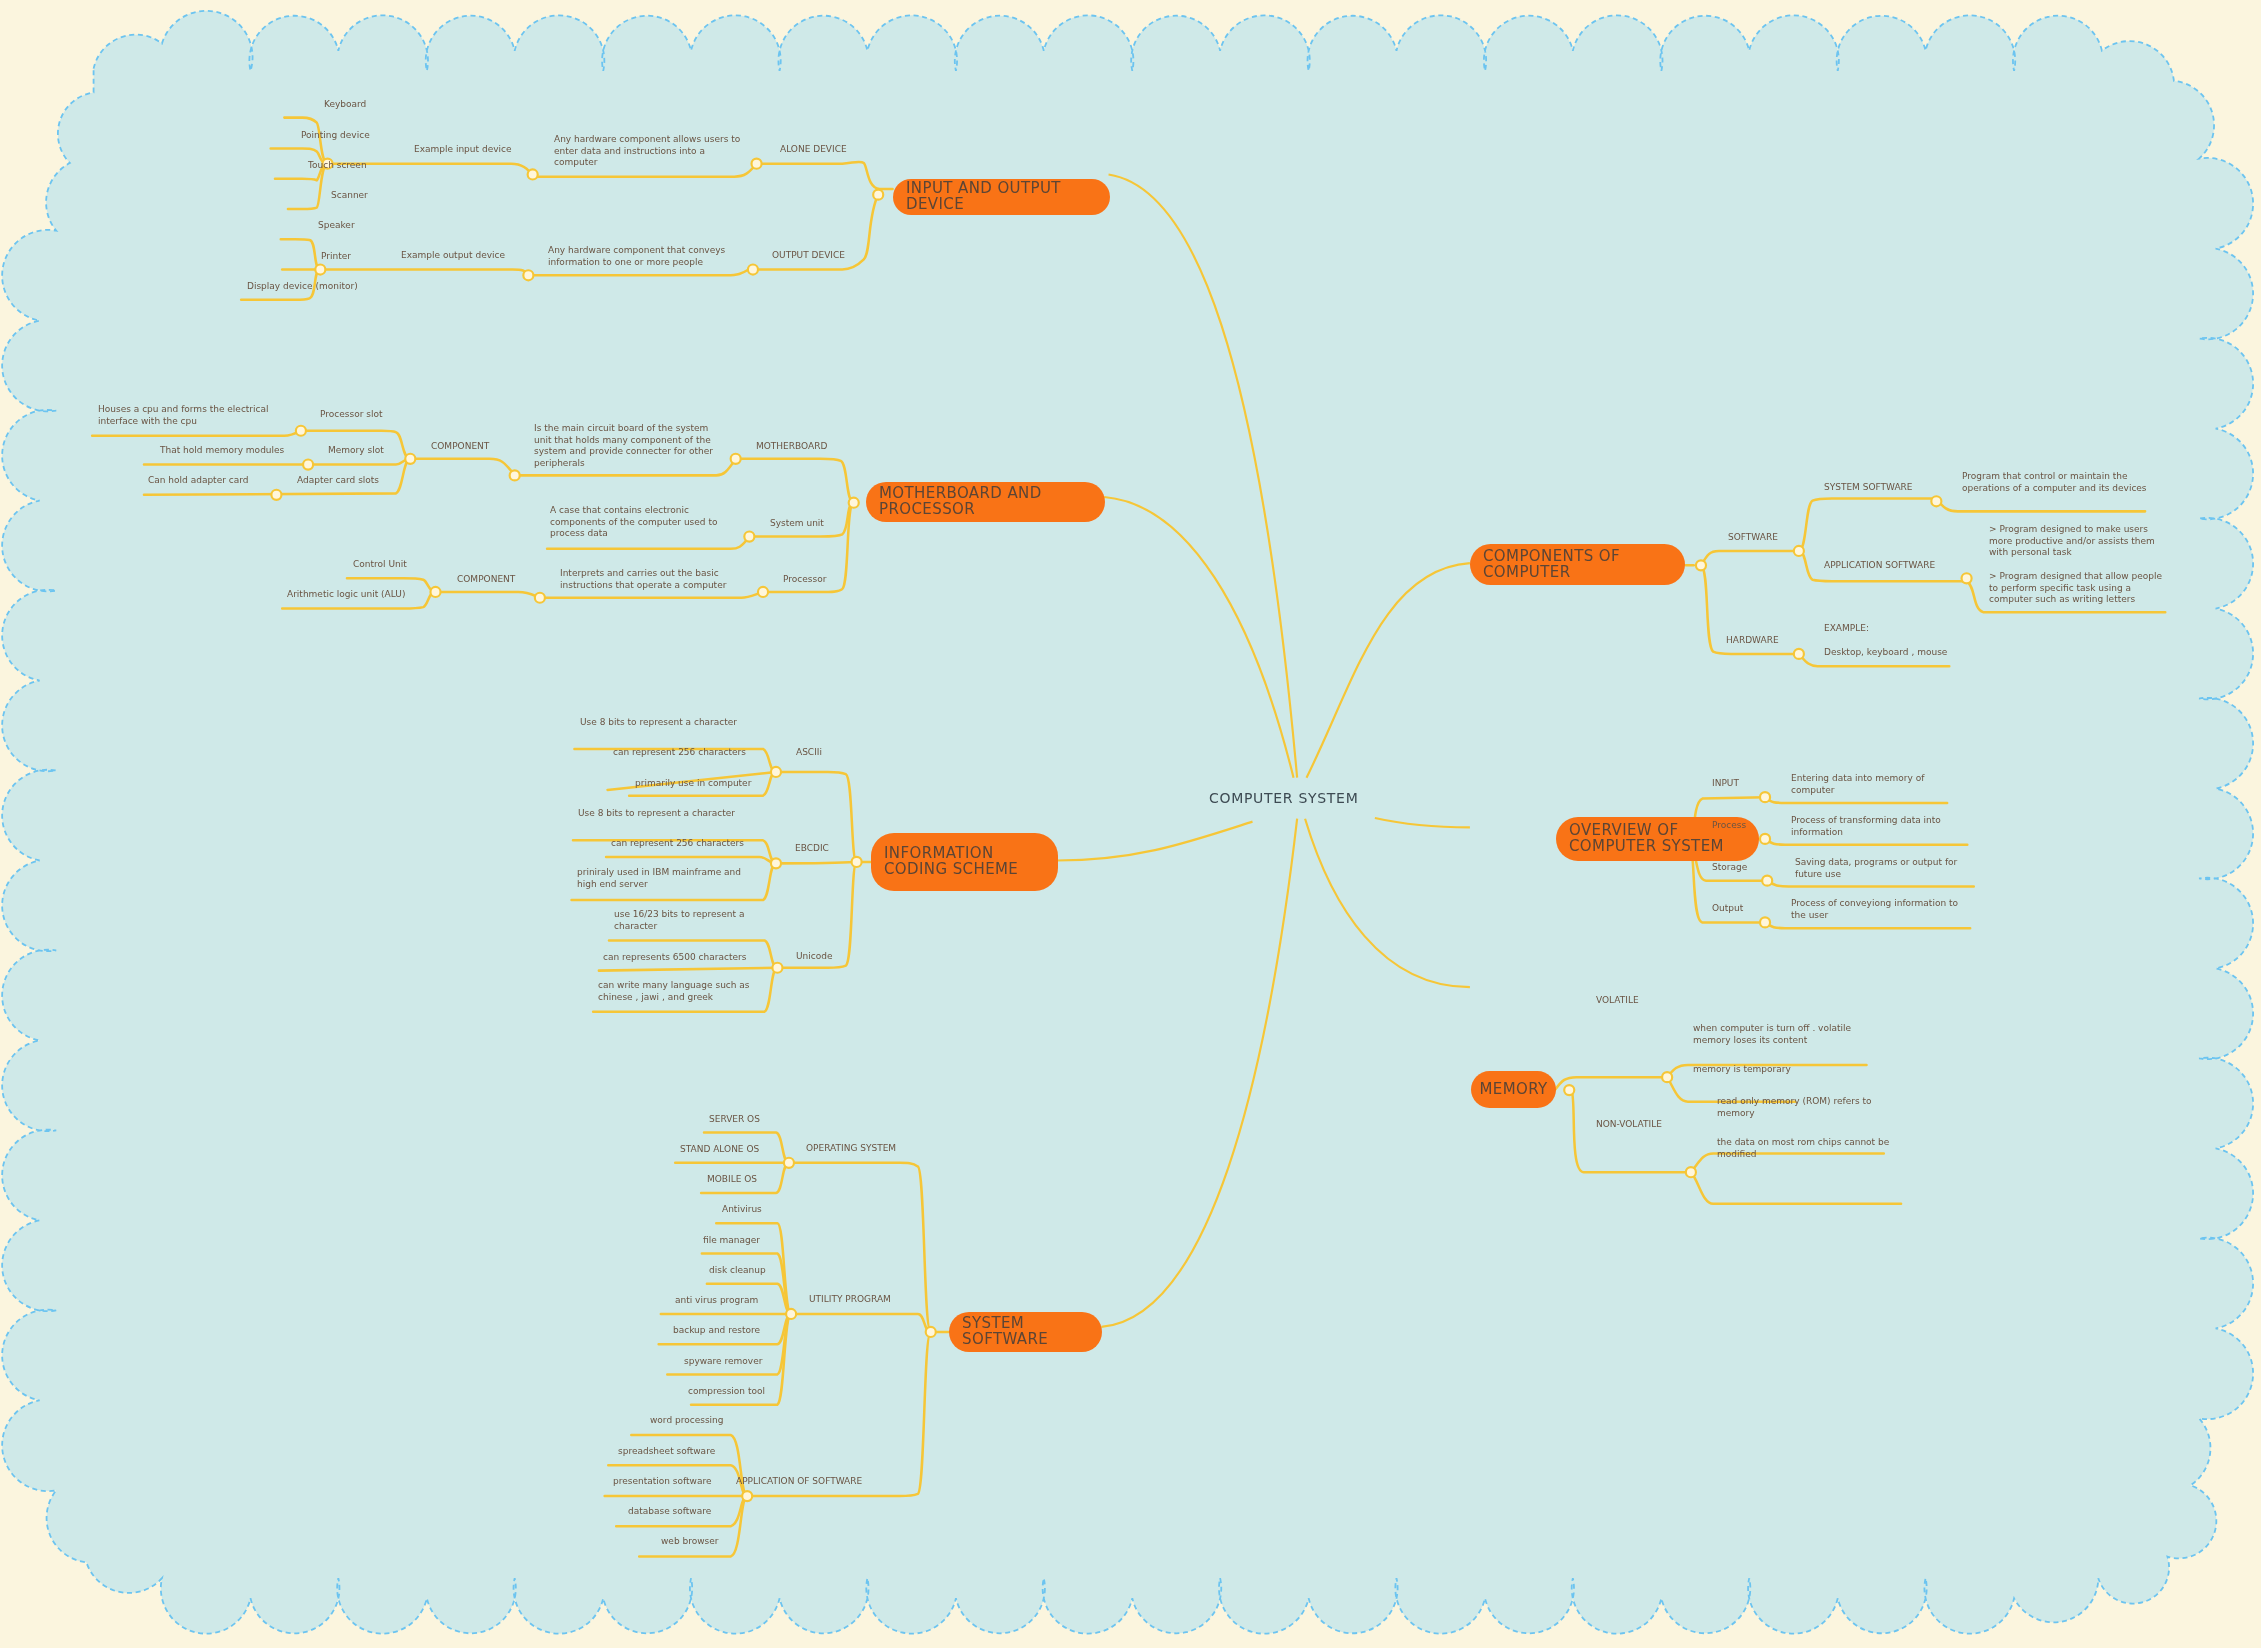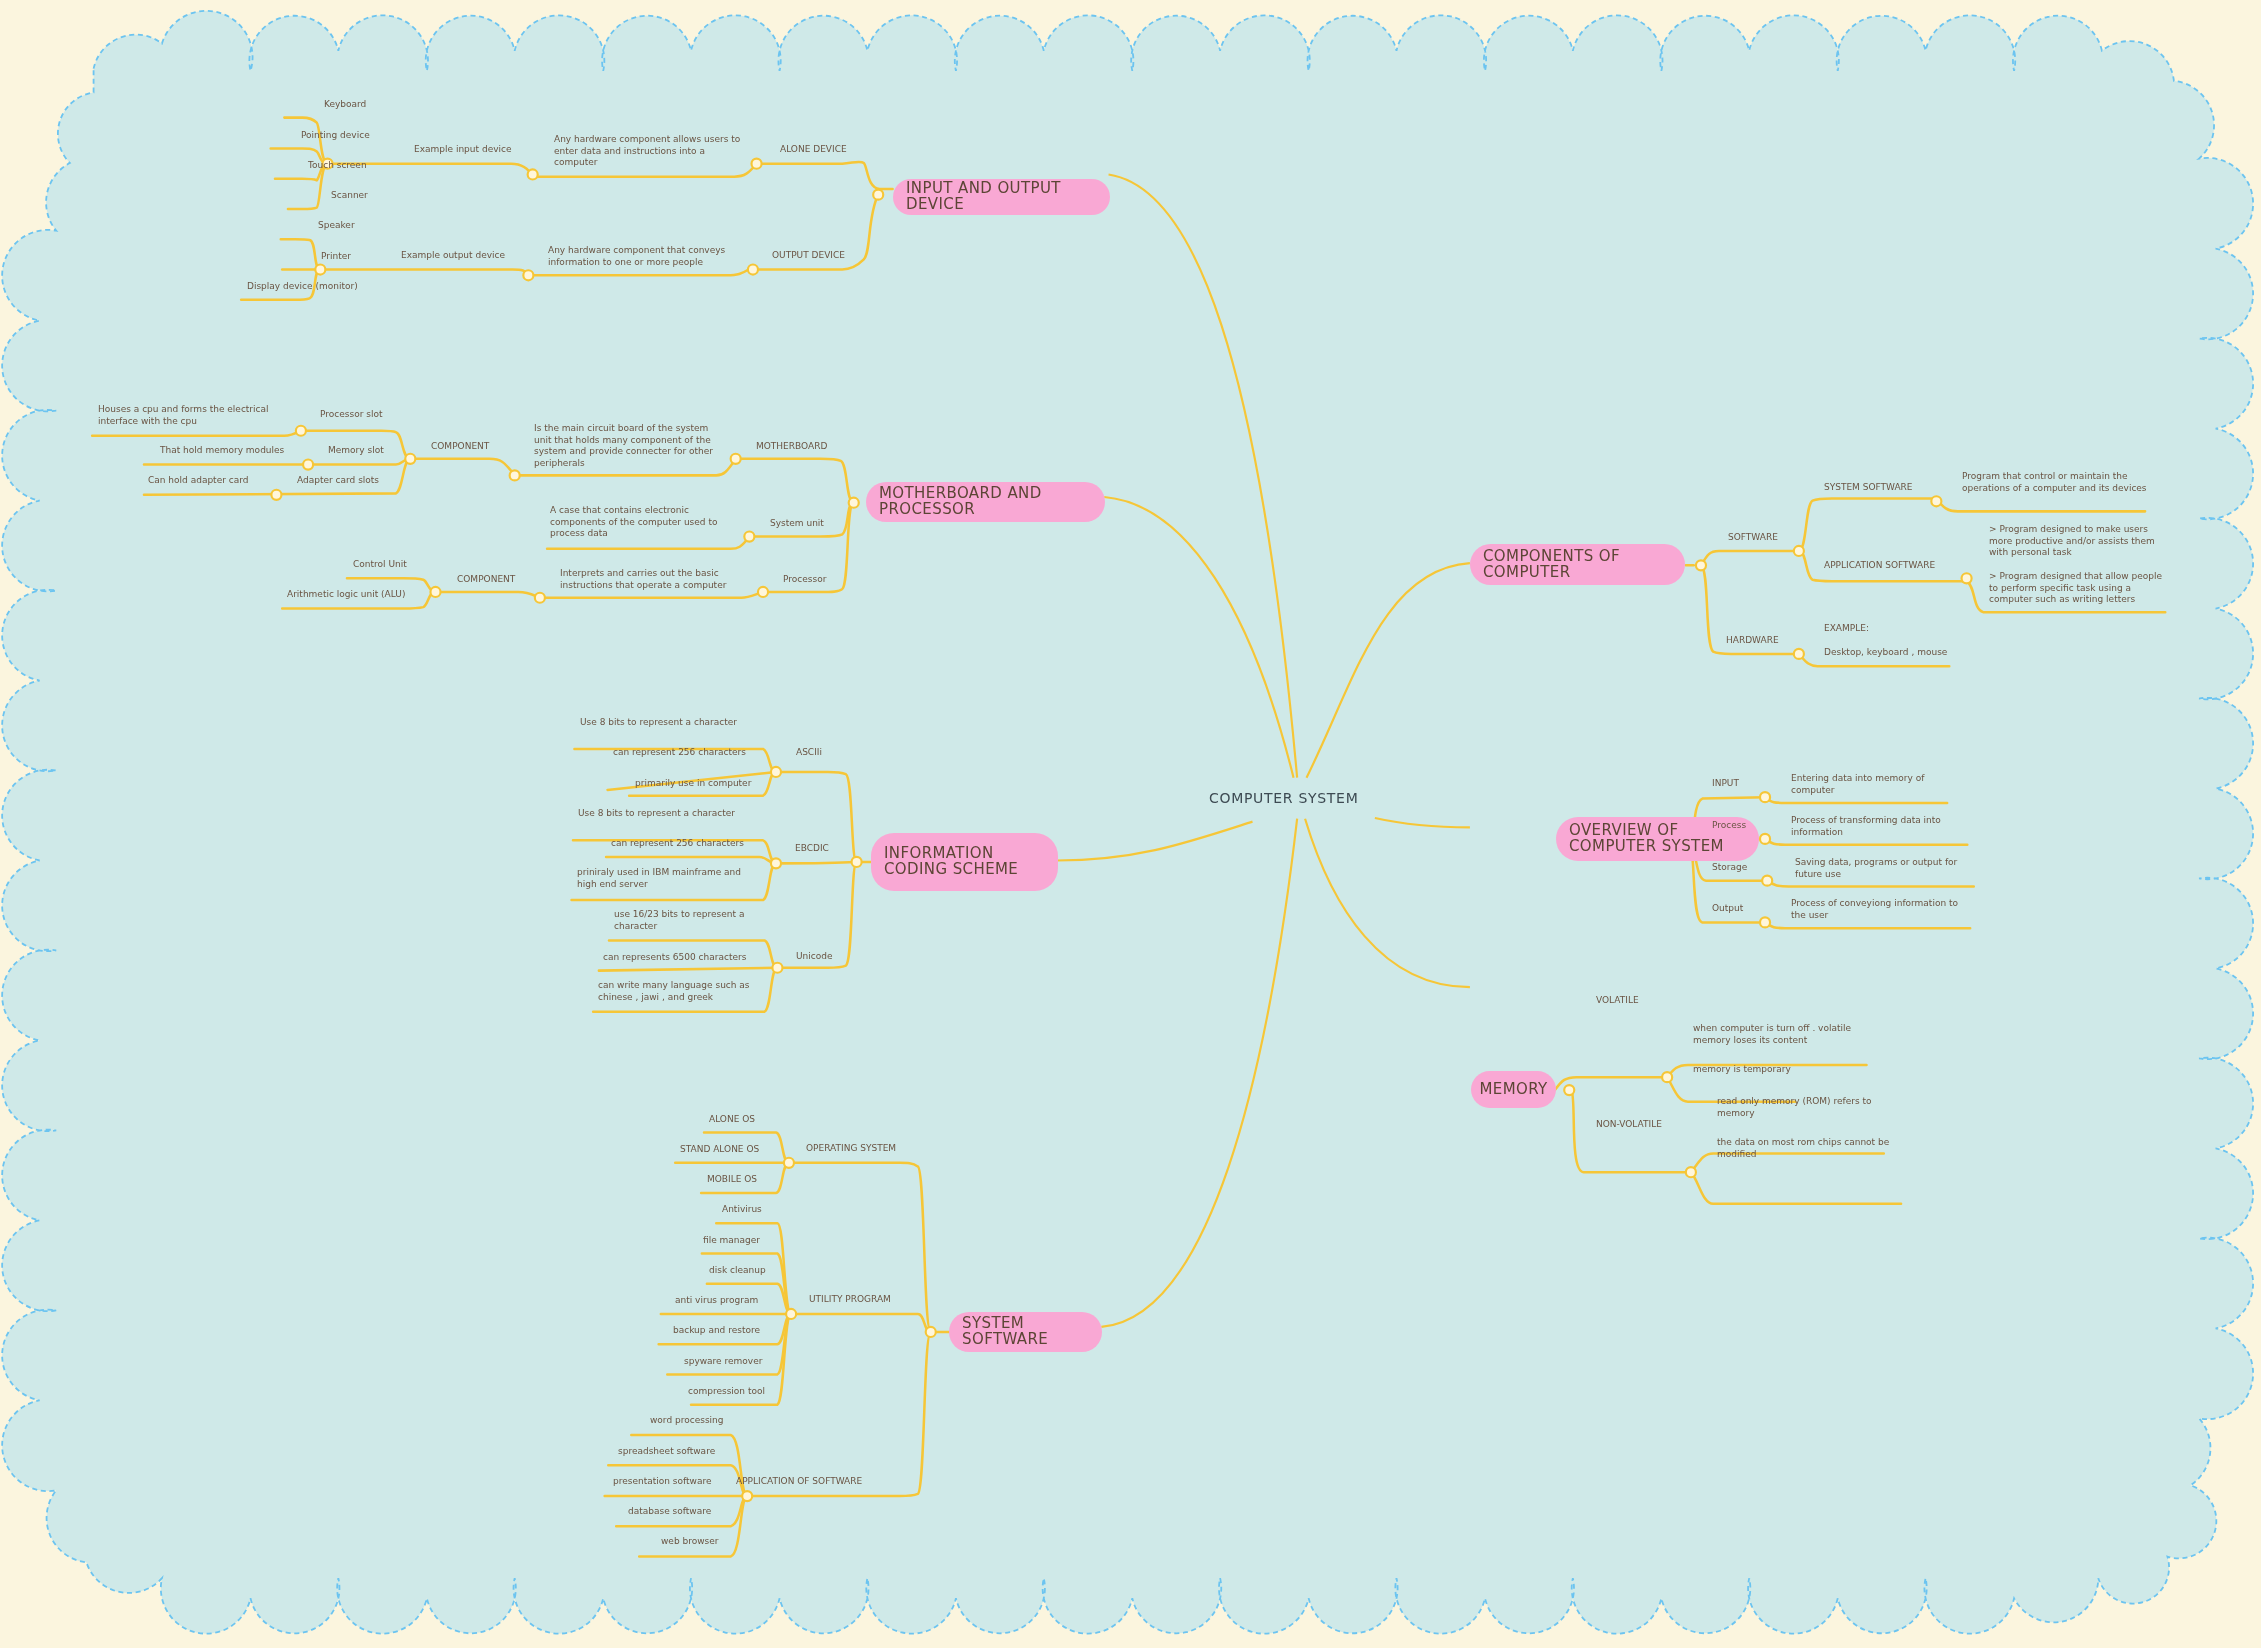--- a/index.html
+++ b/index.html
@@ -3,21 +3,21 @@
 <meta charset="utf-8">
 <style>
   html, body { margin:0; padding:0; background:#fbf5de; }
   body { width:2261px; height:1649px; position:relative; overflow:hidden; font-family:"DejaVu Sans", sans-serif; }
   #canvas { position:absolute; left:0; top:0; width:2261px; height:1649px; }
   svg { position:absolute; left:0; top:0; }
   .cloud { fill:#cfe9e8; stroke:#6cc4f0; stroke-width:2.5; stroke-dasharray:7 5; }
   .line { fill:none; stroke:#f6c637; stroke-width:3.5; stroke-linecap:round; }
   .mainline { fill:none; stroke:#f6c637; stroke-width:3; }
   .dot { fill:#fff6db; stroke:#f6c637; stroke-width:3; }
-  .pill { position:absolute; background:#f9a8d4; border-radius:23px; color:#5c4535; font-family:"DejaVu Sans", sans-serif; font-size:15px; letter-spacing:0.4px; display:flex; align-items:center; padding:0 13px; box-sizing:border-box; line-height:1.05; }
+  .pill { position:absolute; background:#f97316; border-radius:23px; color:#5c4535; font-family:"DejaVu Sans", sans-serif; font-size:15px; letter-spacing:0.4px; display:flex; align-items:center; padding:0 13px; box-sizing:border-box; line-height:1.05; }
   .t { position:absolute; color:#6a5443; font-family:"DejaVu Sans", sans-serif; font-size:9px; line-height:11.5px; white-space:nowrap; }
   .t.wrap { white-space:normal; }
   .center-title { position:absolute; color:#3d4a52; font-family:"DejaVu Sans", sans-serif; font-size:14px; letter-spacing:0.7px; }
 </style>
 </head>
 <body>
 
 <div id="canvas">
 
 <svg width="2261" height="1649" viewBox="0 0 3141 2290">
@@ -220,21 +220,21 @@
 <div class="t" style="left:578px; top:808px;">Use 8 bits to represent a character</div>
 <div class="t" style="left:611px; top:838px;">can represent 256 characters</div>
 <div class="t wrap" style="left:577px; top:867px; width:180px;">priniraly used in IBM mainframe and high end server</div>
 <div class="t" style="left:796px; top:951px;">Unicode</div>
 <div class="t wrap" style="left:614px; top:909px; width:151px;">use 16/23 bits to represent a character</div>
 <div class="t" style="left:603px; top:952px;">can represents 6500 characters</div>
 <div class="t wrap" style="left:598px; top:980px; width:158px;">can write many language such as chinese , jawi , and greek</div>
 
 <div class="pill" style="left:949px; top:1312px; width:153px; height:40px; justify-content:center;">SYSTEM SOFTWARE</div>
 <div class="t" style="left:806px; top:1143px;">OPERATING SYSTEM</div>
-<div class="t" style="left:709px; top:1114px;">ALONE OS</div>
+<div class="t" style="left:709px; top:1114px;">SERVER OS</div>
 <div class="t" style="left:680px; top:1144px;">STAND ALONE OS</div>
 <div class="t" style="left:707px; top:1174px;">MOBILE OS</div>
 <div class="t" style="left:809px; top:1294px;">UTILITY PROGRAM</div>
 <div class="t" style="left:722px; top:1204px;">Antivirus</div>
 <div class="t" style="left:703px; top:1235px;">file manager</div>
 <div class="t" style="left:709px; top:1265px;">disk cleanup</div>
 <div class="t" style="left:675px; top:1295px;">anti virus program</div>
 <div class="t" style="left:673px; top:1325px;">backup and restore</div>
 <div class="t" style="left:684px; top:1356px;">spyware remover</div>
 <div class="t" style="left:688px; top:1386px;">compression tool</div>

